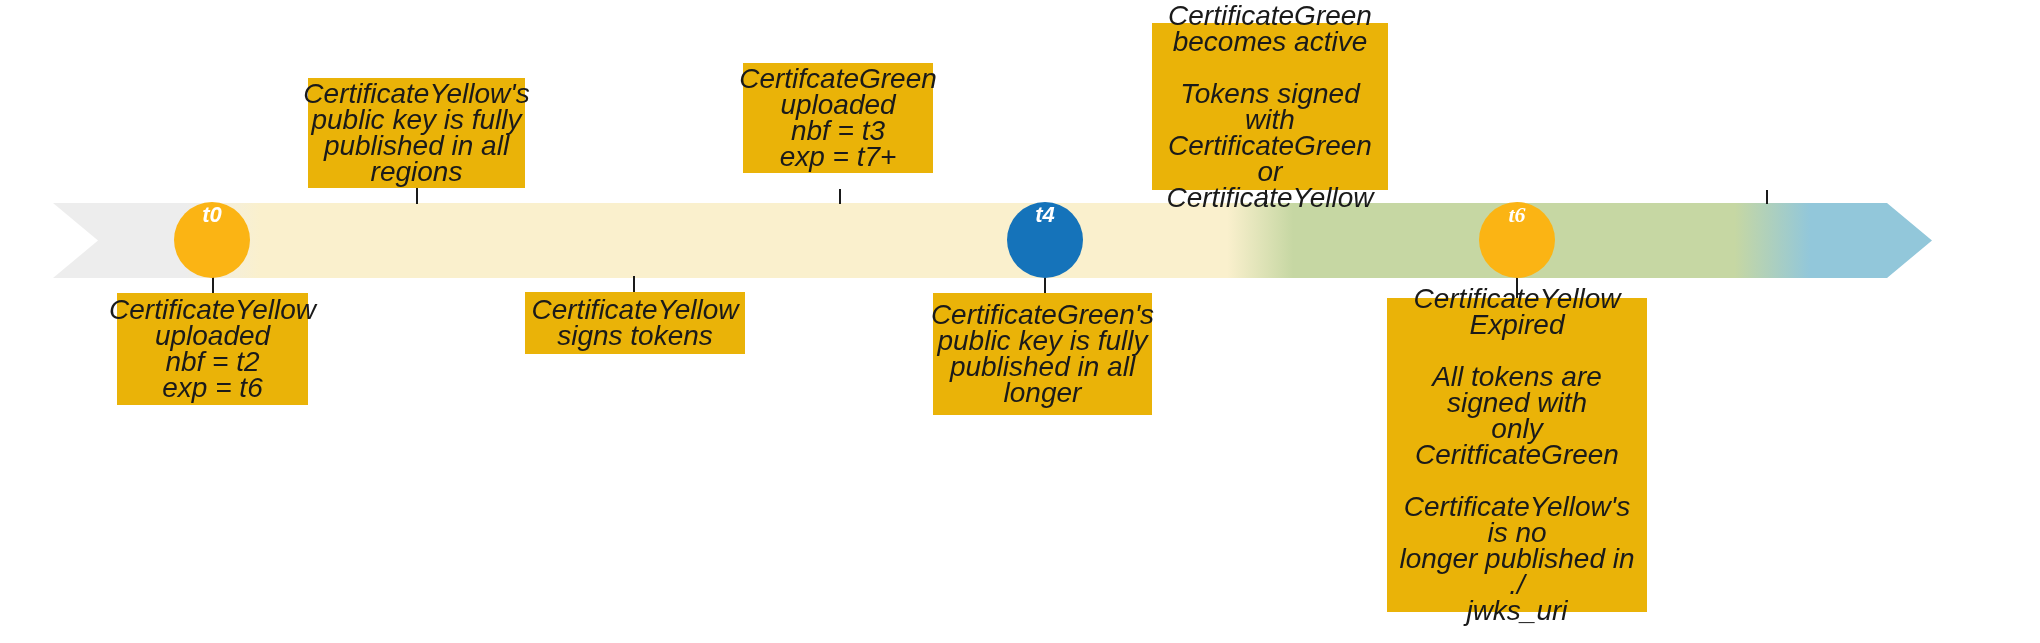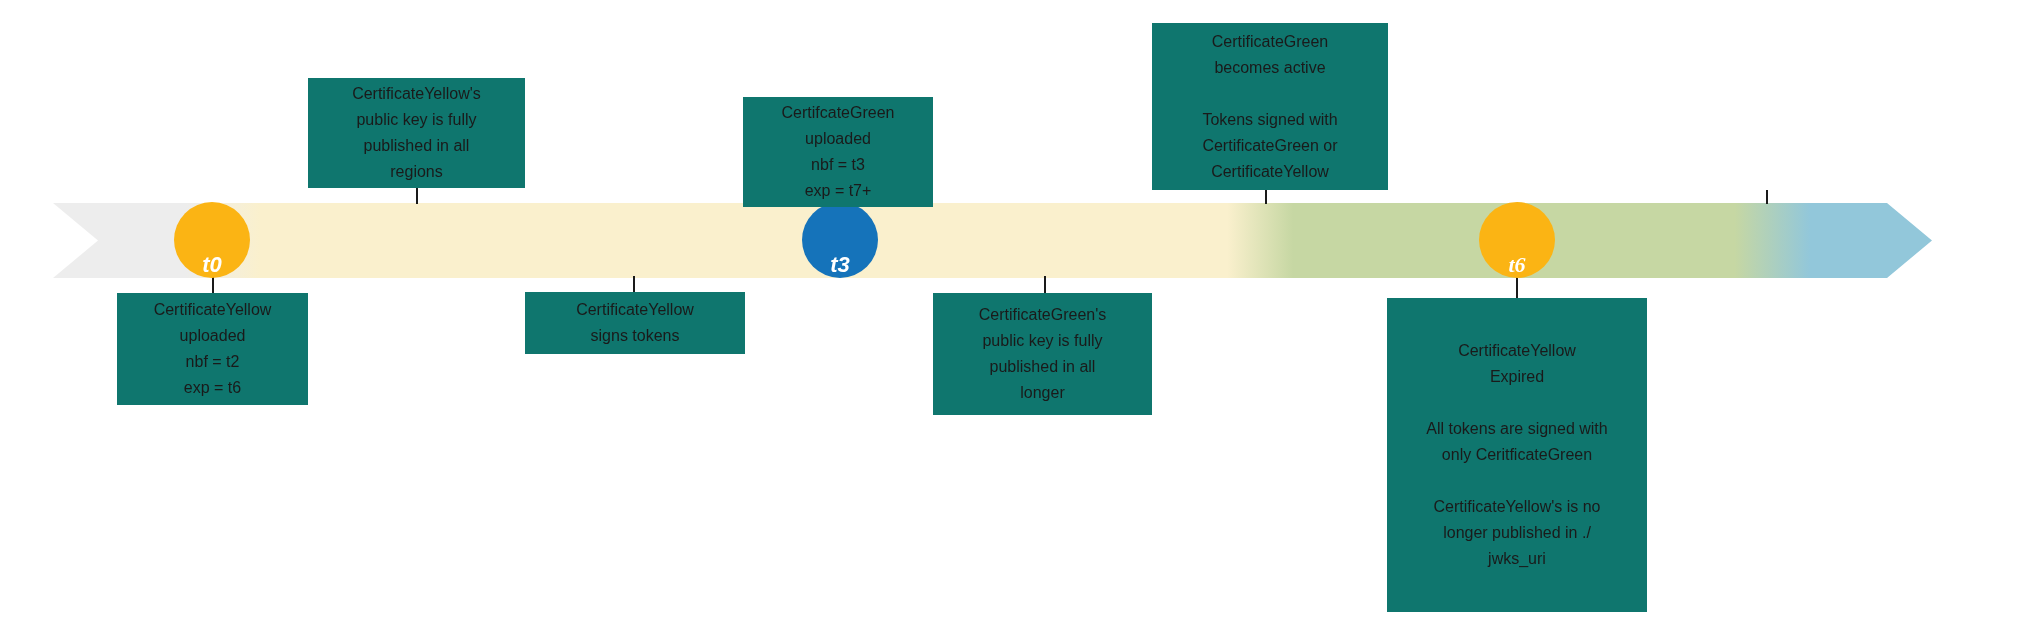--- a/index.html
+++ b/index.html
@@ -26,21 +26,21 @@
       #92C7DA 93.5%, #92C7DA 100%);
     clip-path: polygon(0 0, 1834px 0, 100% 50%, 1834px 100%, 0 100%, 45px 50%);
   }
 
   
   .node {
     position: absolute;
     width: 76px; height: 76px;
     border-radius: 50%;
     top: 202px;
-    display: flex; align-items: flex-end; justify-content: center;
+    display: flex; align-items: flex-start; justify-content: center;
   }
   .node span {
     color: #ffffff;
     font-size: 22px;
     font-weight: bold;
     font-style: italic;
   }
   .c-gold  { background: #FBB414; }
   .c-blue  { background: #1573BA; }
   .c-green { background: #28954B; }
@@ -48,23 +48,24 @@
   
   .connector {
     position: absolute;
     width: 2px;
     background: #1a1a1a;
   }
 
   
   .note {
     position: absolute;
-    background: #0f766e;
+    background: #eab308;
     color: #1a1a1a;
-    font-size: 16px;
+    font-style: italic;
+    font-size: 28px;
     line-height: 26px;
     text-align: center;
     white-space: pre-line;
     display: flex; align-items: center; justify-content: center;
     padding: 2px 6px;
   }
 </style>
 </head>
 <body>
 
@@ -77,38 +78,38 @@
   <div class="connector" style="left:633px; top:276px; height:16px;"></div>
   <div class="connector" style="left:839px; top:189px; height:15px;"></div>
   <div class="connector" style="left:1044px; top:276px; height:17px;"></div>
   <div class="connector" style="left:1265px; top:190px; height:14px;"></div>
   <div class="connector" style="left:1516px; top:276px; height:22px;"></div>
   <div class="connector" style="left:1766px; top:190px; height:14px;"></div>
 
   <div class="node c-gold" style="left:174px;">
       <span>t0</span>
     </div>
-  <div class="node c-blue" style="left:802px;">
-      <span>t3</span>
+  <div class="node c-blue" style="left:1007px;">
+      <span>t4</span>
     </div>
   <div class="node c-gold" style="left:1479px;font-family:Liberation Serif, serif;">
       <span>t6</span>
     </div>
 
   <div class="note" style="left:117px;  top:293px; width:191px; height:112px;">CertificateYellow
 uploaded
 nbf = t2
 exp = t6</div>
   <div class="note" style="left:308px;  top:78px;  width:217px; height:110px;text-align:center;">CertificateYellow's
 public key is fully
 published in all
 regions</div>
   <div class="note" style="left:525px;  top:292px; width:220px; height:62px;">CertificateYellow
 signs tokens</div>
-  <div class="note" style="left:743px;  top:97px;  width:190px; height:110px;">CertifcateGreen
+  <div class="note" style="left:743px;  top:63px;  width:190px; height:110px;">CertifcateGreen
 uploaded
 nbf = t3
 exp = t7+</div>
   <div class="note" style="left:933px;  top:293px; width:219px; height:122px;">CertificateGreen's
 public key is fully
 published in all
 longer</div>
   <div class="note" style="left:1152px; top:23px;  width:236px; height:167px;">CertificateGreen
 becomes active
 

